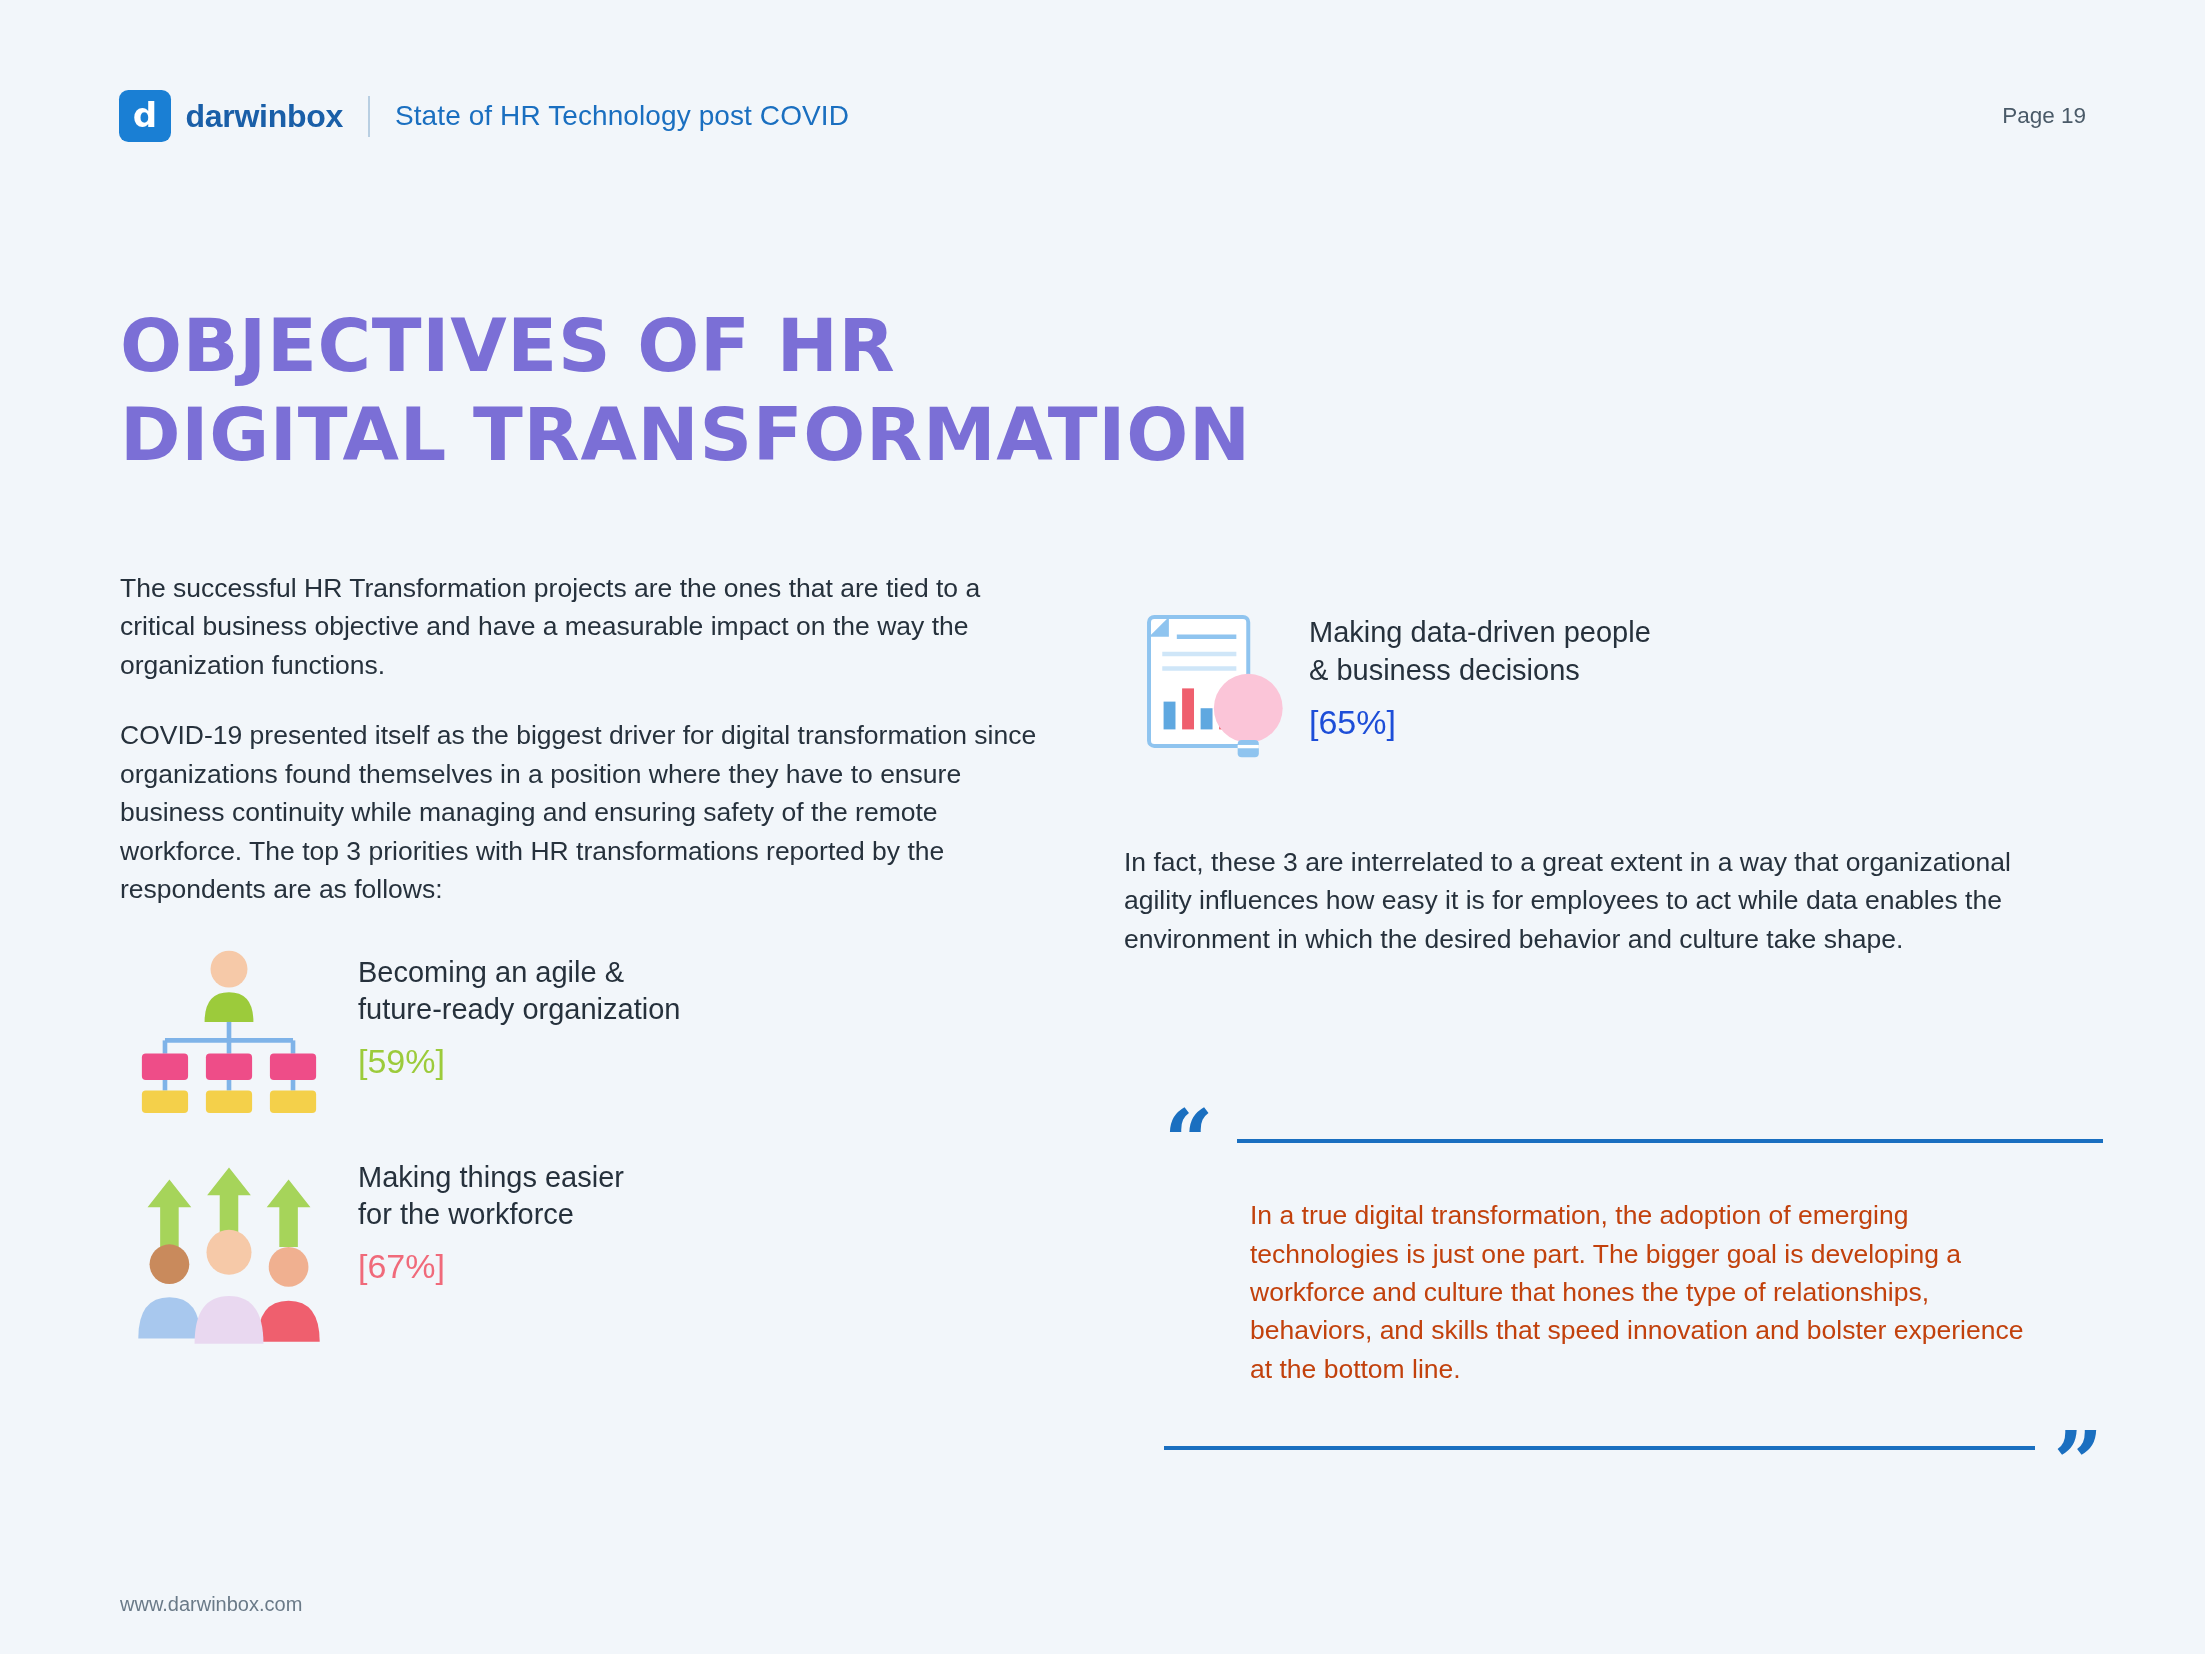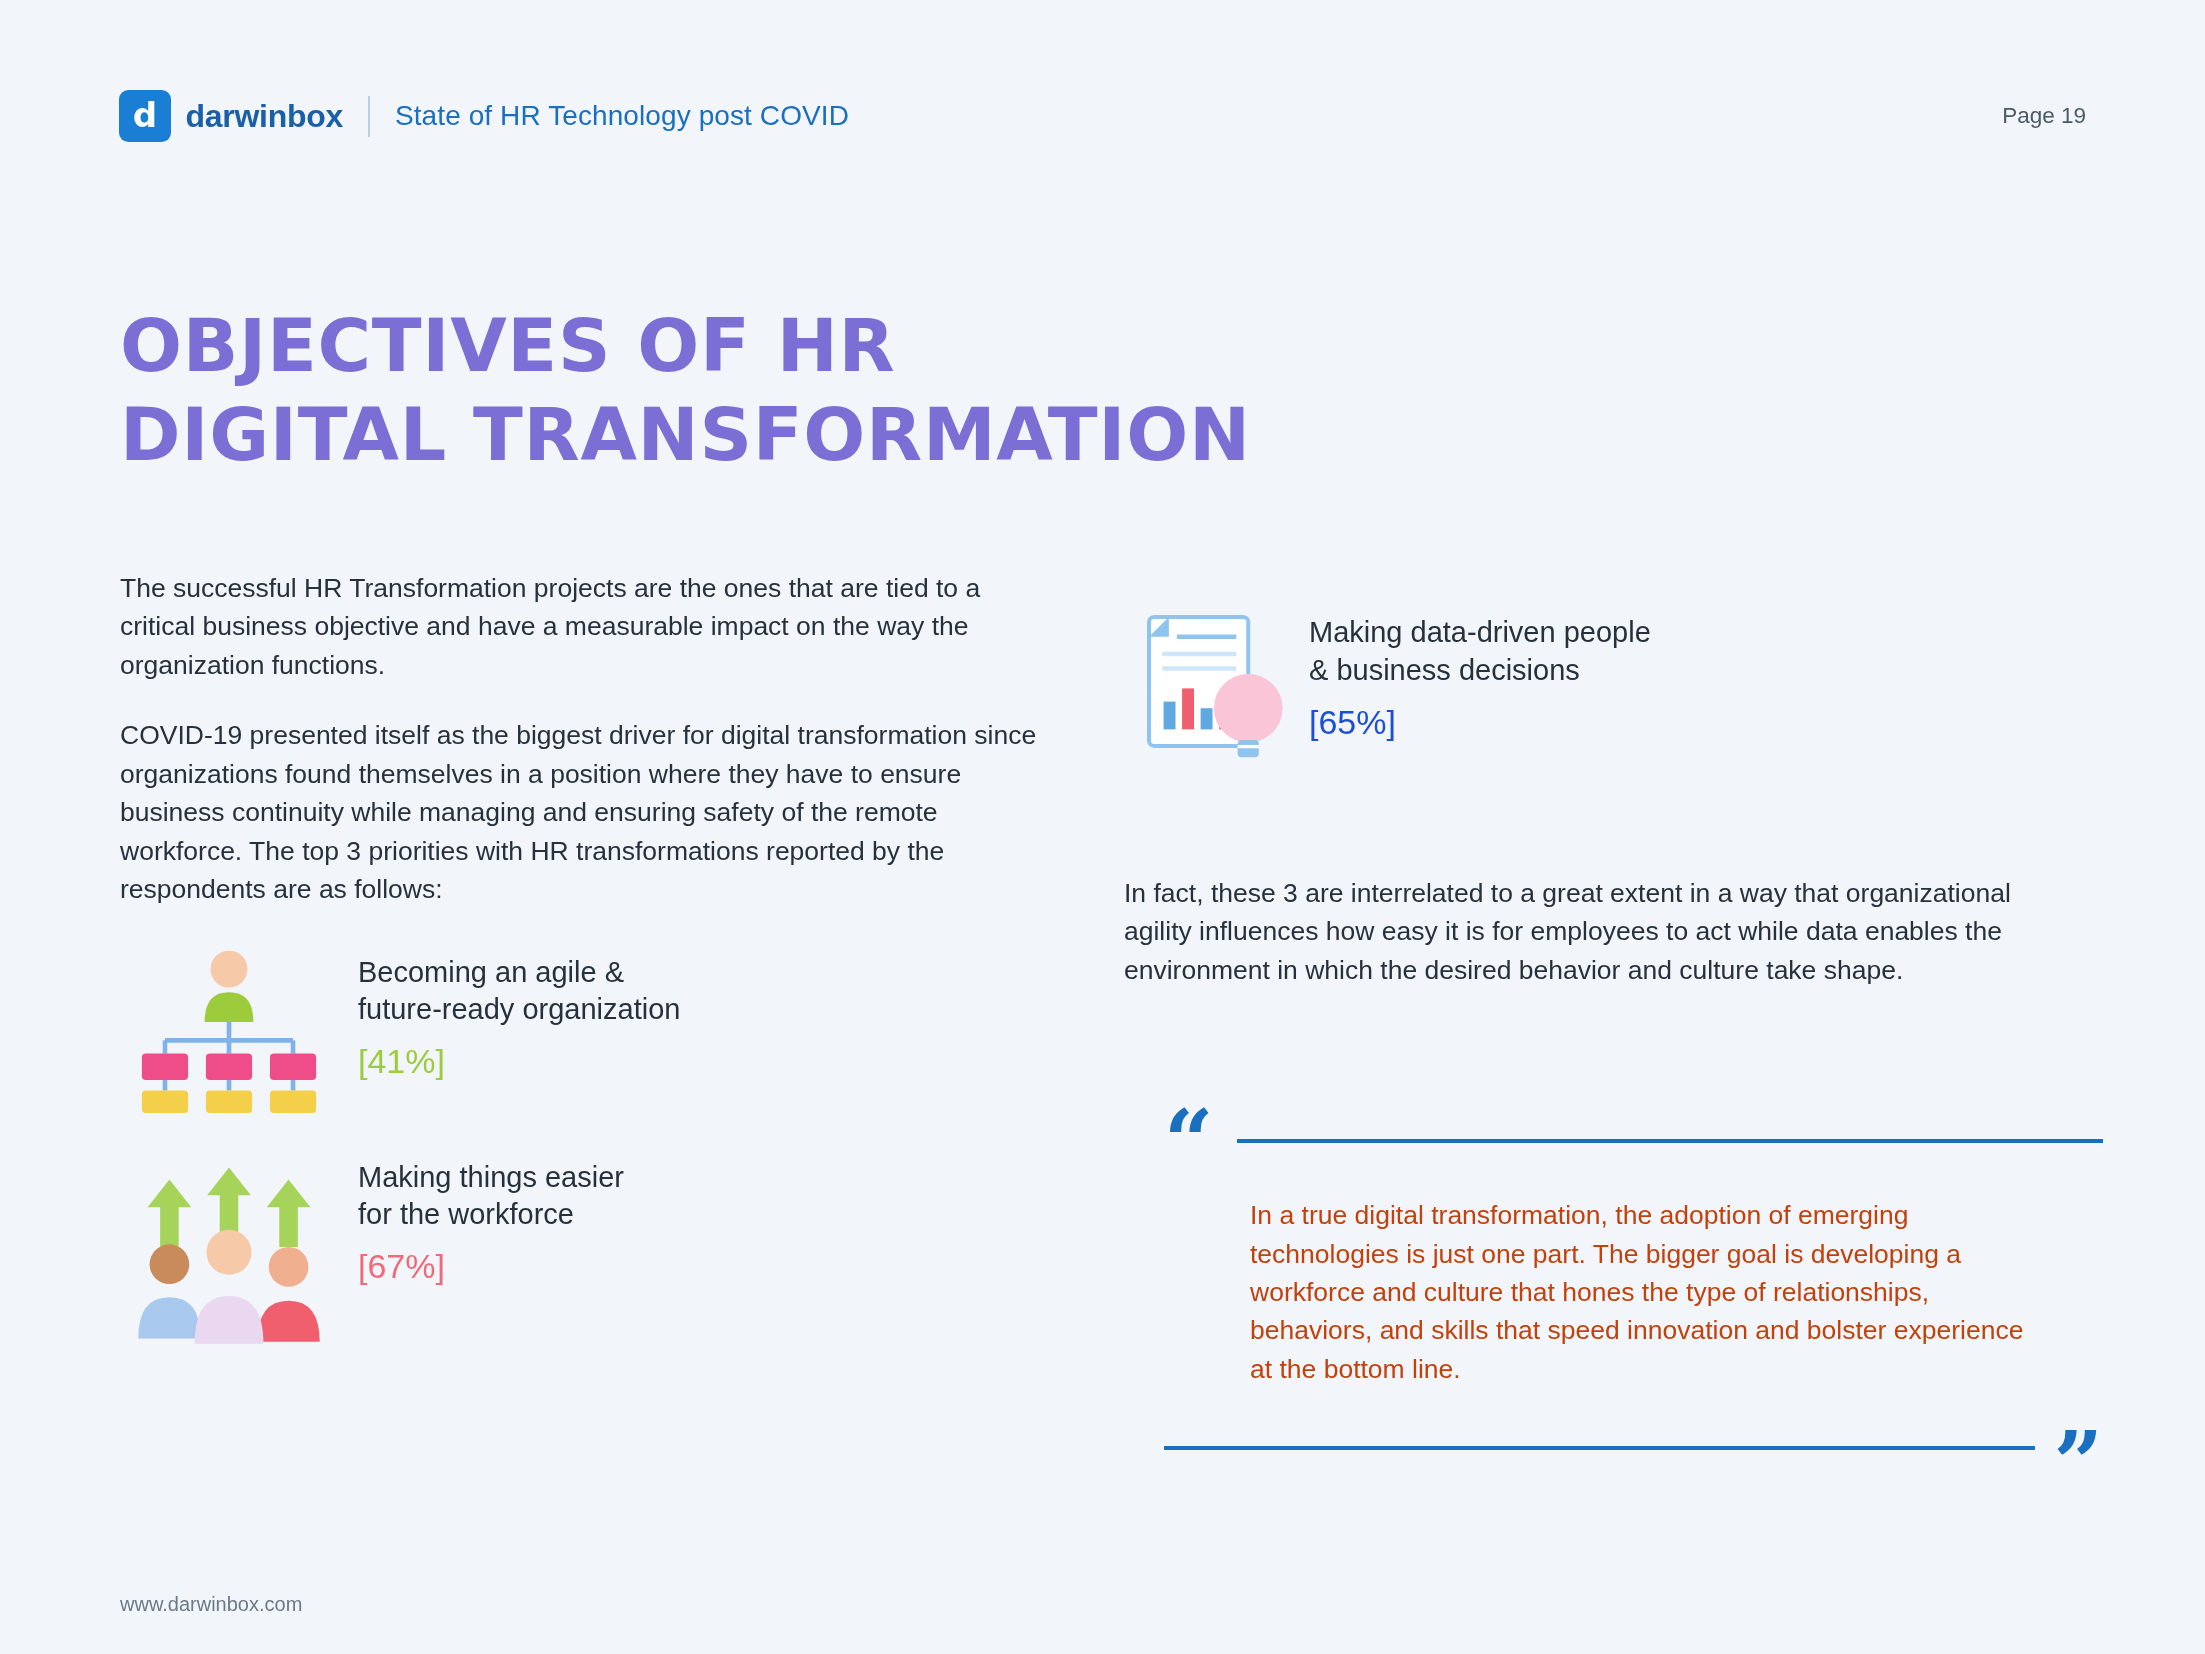--- a/index.html
+++ b/index.html
@@ -244,21 +244,21 @@
         <line x1="145" y1="200" x2="145" y2="216" stroke="#7fb3e8" stroke-width="7"></line>
         <line x1="242" y1="200" x2="242" y2="216" stroke="#7fb3e8" stroke-width="7"></line>
         <rect x="13" y="216" width="70" height="34" rx="6" fill="#f4d04a"></rect>
         <rect x="110" y="216" width="70" height="34" rx="6" fill="#f4d04a"></rect>
         <rect x="207" y="216" width="70" height="34" rx="6" fill="#f4d04a"></rect>
       </svg>
     </div>
     <div class="stat-text">
       <div class="stat-label">Becoming an agile &amp;</div>
       <div class="stat-label">future-ready organization</div>
-      <div class="stat-value" style="color:#9ccb3b">[41%]</div>
+      <div class="stat-value" style="color:#9ccb3b">[59%]</div>
     </div>
   </div>
 
   <div class="stat-row">
     <div class="stat-icon">
       <svg width="192" height="192" viewBox="0 0 290 290" xmlns="http://www.w3.org/2000/svg">
         <path d="M55 40 l33 42 h-19 v60 h-28 v-60 h-19 z" fill="#a6d45a"></path>
         <path d="M145 22 l33 42 h-19 v60 h-28 v-60 h-19 z" fill="#a6d45a"></path>
         <path d="M235 40 l33 42 h-19 v60 h-28 v-60 h-19 z" fill="#a6d45a"></path>
         <circle cx="55" cy="168" r="30" fill="#c98a5c"></circle>
@@ -295,21 +295,21 @@
         <line x1="152" y1="208" x2="184" y2="208" stroke="#ffffff" stroke-width="5"></line>
       </svg>
     </div>
     <div class="stat-text">
       <div class="stat-label">Making data-driven people</div>
       <div class="stat-label">&amp; business decisions</div>
       <div class="stat-value" style="color:#1d4ed8">[65%]</div>
     </div>
   </div>
 
-  <p class="right-par" style="margin-top:93px">In fact, these 3 are interrelated to a great extent in a way that organizational agility influences how easy it is for employees to act while data enables the environment in which the desired behavior and culture take shape.</p>
+  <p class="right-par" style="margin-top:62px">In fact, these 3 are interrelated to a great extent in a way that organizational agility influences how easy it is for employees to act while data enables the environment in which the desired behavior and culture take shape.</p>
 </div>
 
 <div class="quote-block">
   <div class="quote-top">
     <div class="quote-mark">“</div>
     <div class="quote-rule"></div>
   </div>
   <div class="quote-text">In a true digital transformation, the adoption of emerging technologies is just one part. The bigger goal is developing a workforce and culture that hones the type of relationships, behaviors, and skills that speed innovation and bolster experience at the bottom line.</div>
   <div class="quote-bottom">
     <div class="quote-rule"></div>

